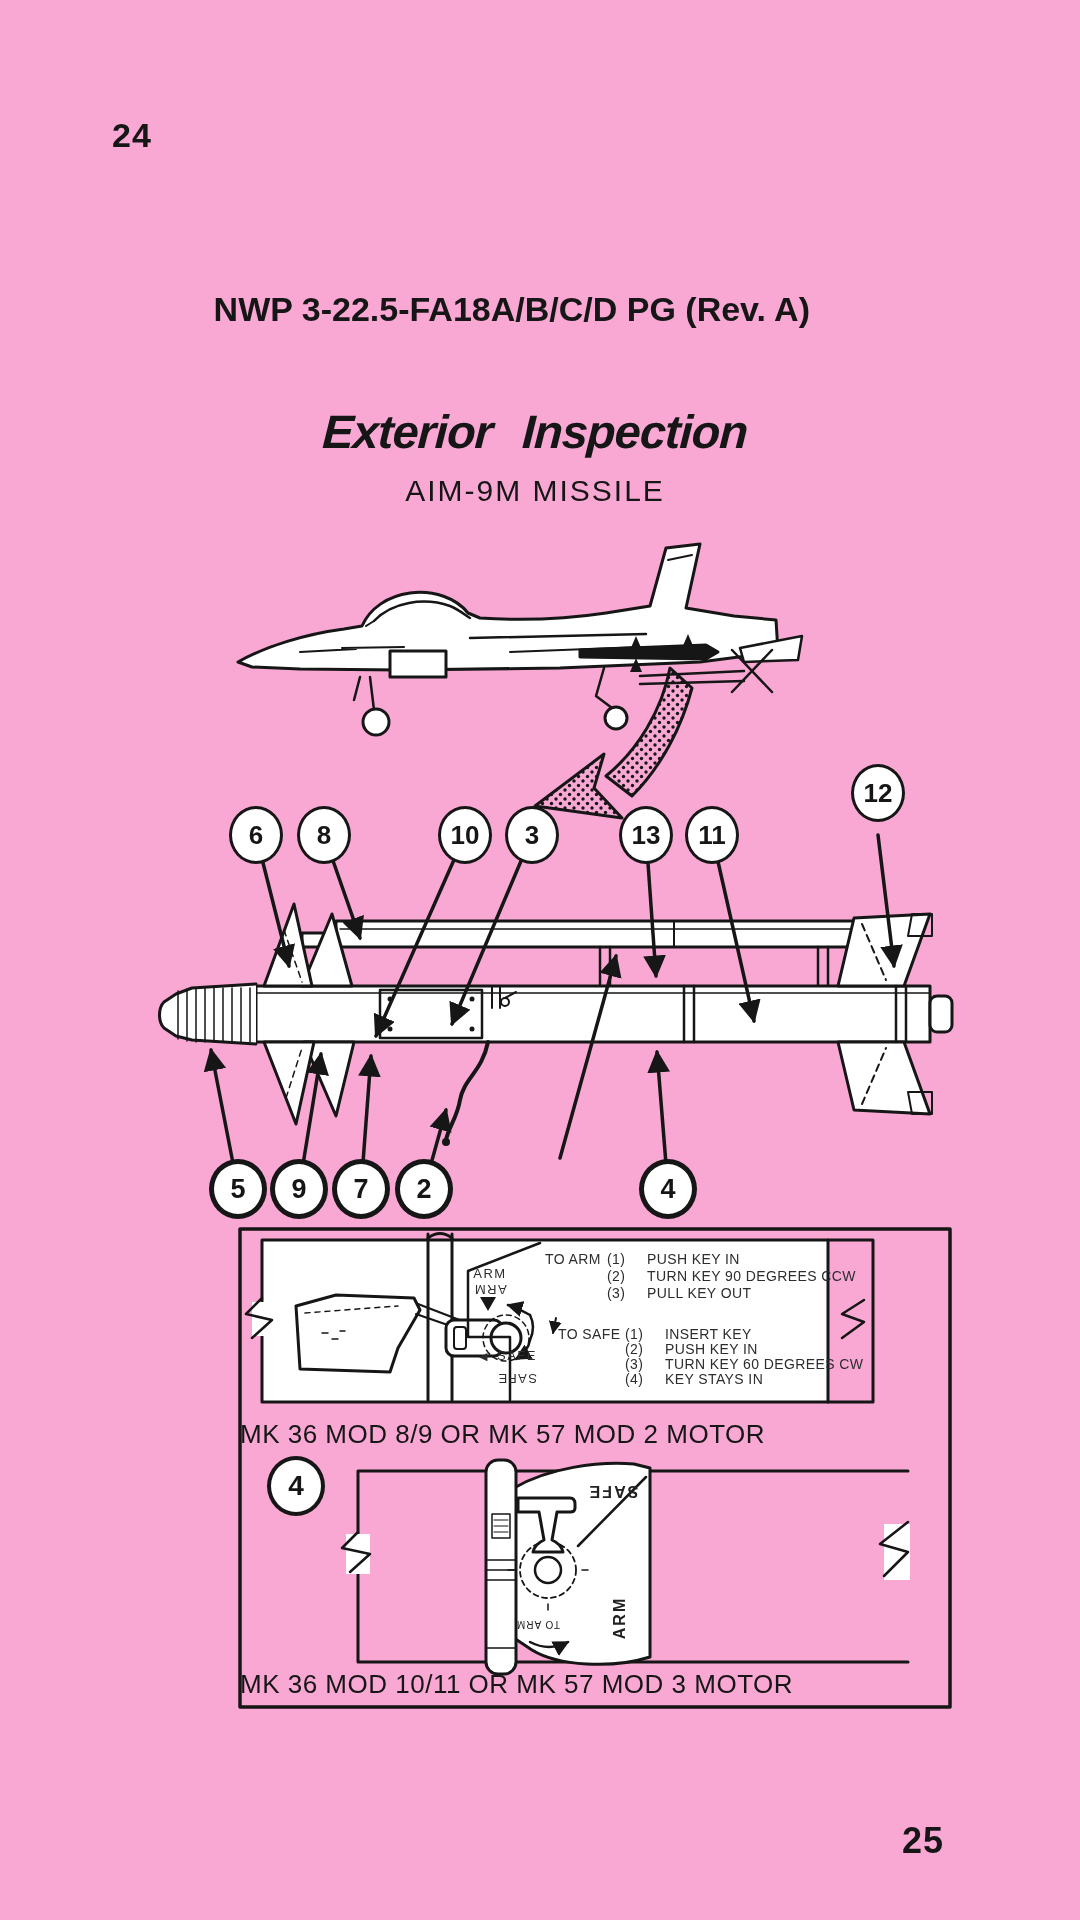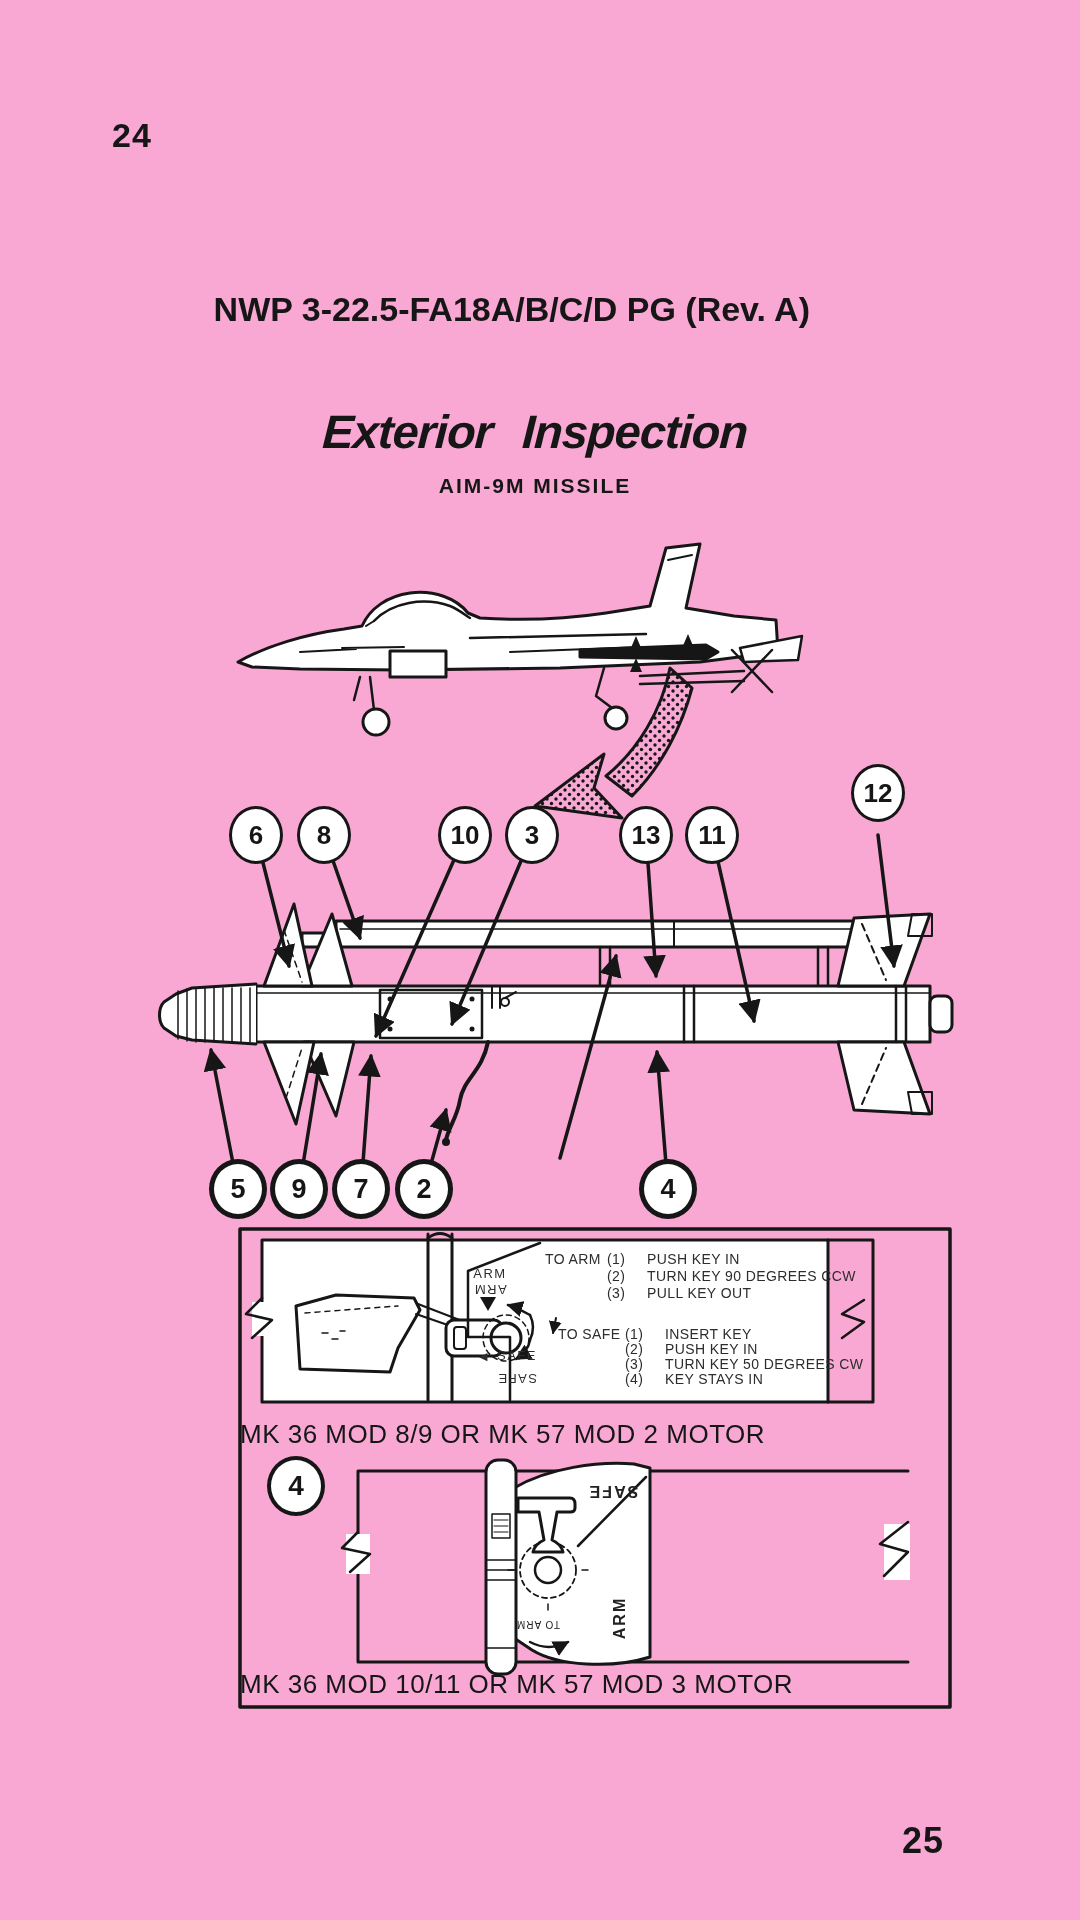--- a/index.html
+++ b/index.html
@@ -4,22 +4,22 @@
 <style>
   html,body{margin:0;padding:0;background:#888;}
   .page{position:relative;width:1080px;height:1920px;background:#f9a8d4;margin:0 auto;
         font-family:"Liberation Sans",sans-serif;color:#161616;overflow:hidden;}
   svg.art{position:absolute;left:0;top:0;width:1080px;height:1920px;z-index:1;}
   .txt{position:absolute;z-index:3;white-space:nowrap;}
   .pagenum{font-weight:bold;font-size:34px;letter-spacing:1px;}
   .docid{left:150px;top:290px;width:660px;text-align:right;font-weight:bold;font-size:34px;}
   .title{left:235px;top:404px;width:600px;text-align:center;font-weight:bold;font-style:italic;
          font-size:47px;letter-spacing:-1px;word-spacing:18px;transform:skewX(-3deg);}
-  .subtitle{left:235px;top:474px;width:600px;text-align:center;font-weight:bold;
-            font-size:21px;letter-spacing:2px;}
+  .subtitle{left:235px;top:474px;width:600px;text-align:center;font-weight:normal;
+            font-size:30px;letter-spacing:2px;}
   .caption{left:240px;width:670px;text-align:left;font-weight:normal;font-size:26px;letter-spacing:0.5px;}
   .co{position:absolute;z-index:4;border:3px solid #161616;border-radius:50%;background:#fff;
       display:flex;align-items:center;justify-content:center;font-weight:bold;}
   .co-top{width:48px;height:52px;font-size:26px;}
   .co-bot{width:48px;height:50px;border-width:5px;font-size:27px;}
   .co-m2{width:50px;height:52px;border-width:4px;font-size:28px;}
   .lau{left:477px;top:1167px;font-size:24px;letter-spacing:1px;line-height:30px;color:#222;}
   .ins{position:absolute;z-index:3;font-size:14px;letter-spacing:0.4px;color:#2d2d2d;white-space:nowrap;}
   .lbl{position:absolute;z-index:3;font-size:13px;letter-spacing:1.5px;color:#2d2d2d;white-space:nowrap;}
   .mirr{transform:rotate(180deg);}
@@ -225,21 +225,21 @@
   <div class="ins" style="left:647px;top:1268px;">TURN KEY 90 DEGREES CCW</div>
   <div class="ins" style="left:607px;top:1285px;">(3)</div>
   <div class="ins" style="left:647px;top:1285px;">PULL KEY OUT</div>
 
   <div class="ins" style="left:558px;top:1326px;">TO SAFE</div>
   <div class="ins" style="left:625px;top:1326px;">(1)</div>
   <div class="ins" style="left:665px;top:1326px;">INSERT KEY</div>
   <div class="ins" style="left:625px;top:1341px;">(2)</div>
   <div class="ins" style="left:665px;top:1341px;">PUSH KEY IN</div>
   <div class="ins" style="left:625px;top:1356px;">(3)</div>
-  <div class="ins" style="left:665px;top:1356px;">TURN KEY 50 DEGREES CW</div>
+  <div class="ins" style="left:665px;top:1356px;">TURN KEY 60 DEGREES CW</div>
   <div class="ins" style="left:625px;top:1371px;">(4)</div>
   <div class="ins" style="left:665px;top:1371px;">KEY STAYS IN</div>
 
   <div class="txt caption" style="top:1419px;">MK 36 MOD 8/9 OR MK 57 MOD 2 MOTOR</div>
   <div class="txt caption" style="top:1669px;">MK 36 MOD 10/11 OR MK 57 MOD 3 MOTOR</div>
 
   <div class="lbl2 mirr" style="left:582px;top:1480px;width:62px;height:22px;">SAFE</div>
   <div class="lbl2" style="left:598px;top:1594px;width:44px;height:48px;transform:rotate(-90deg);">ARM</div>
   <div class="lbl2 mirr" style="left:512px;top:1618px;width:52px;height:14px;font-size:10px;font-weight:normal;letter-spacing:1px;">TO ARM</div>
 

